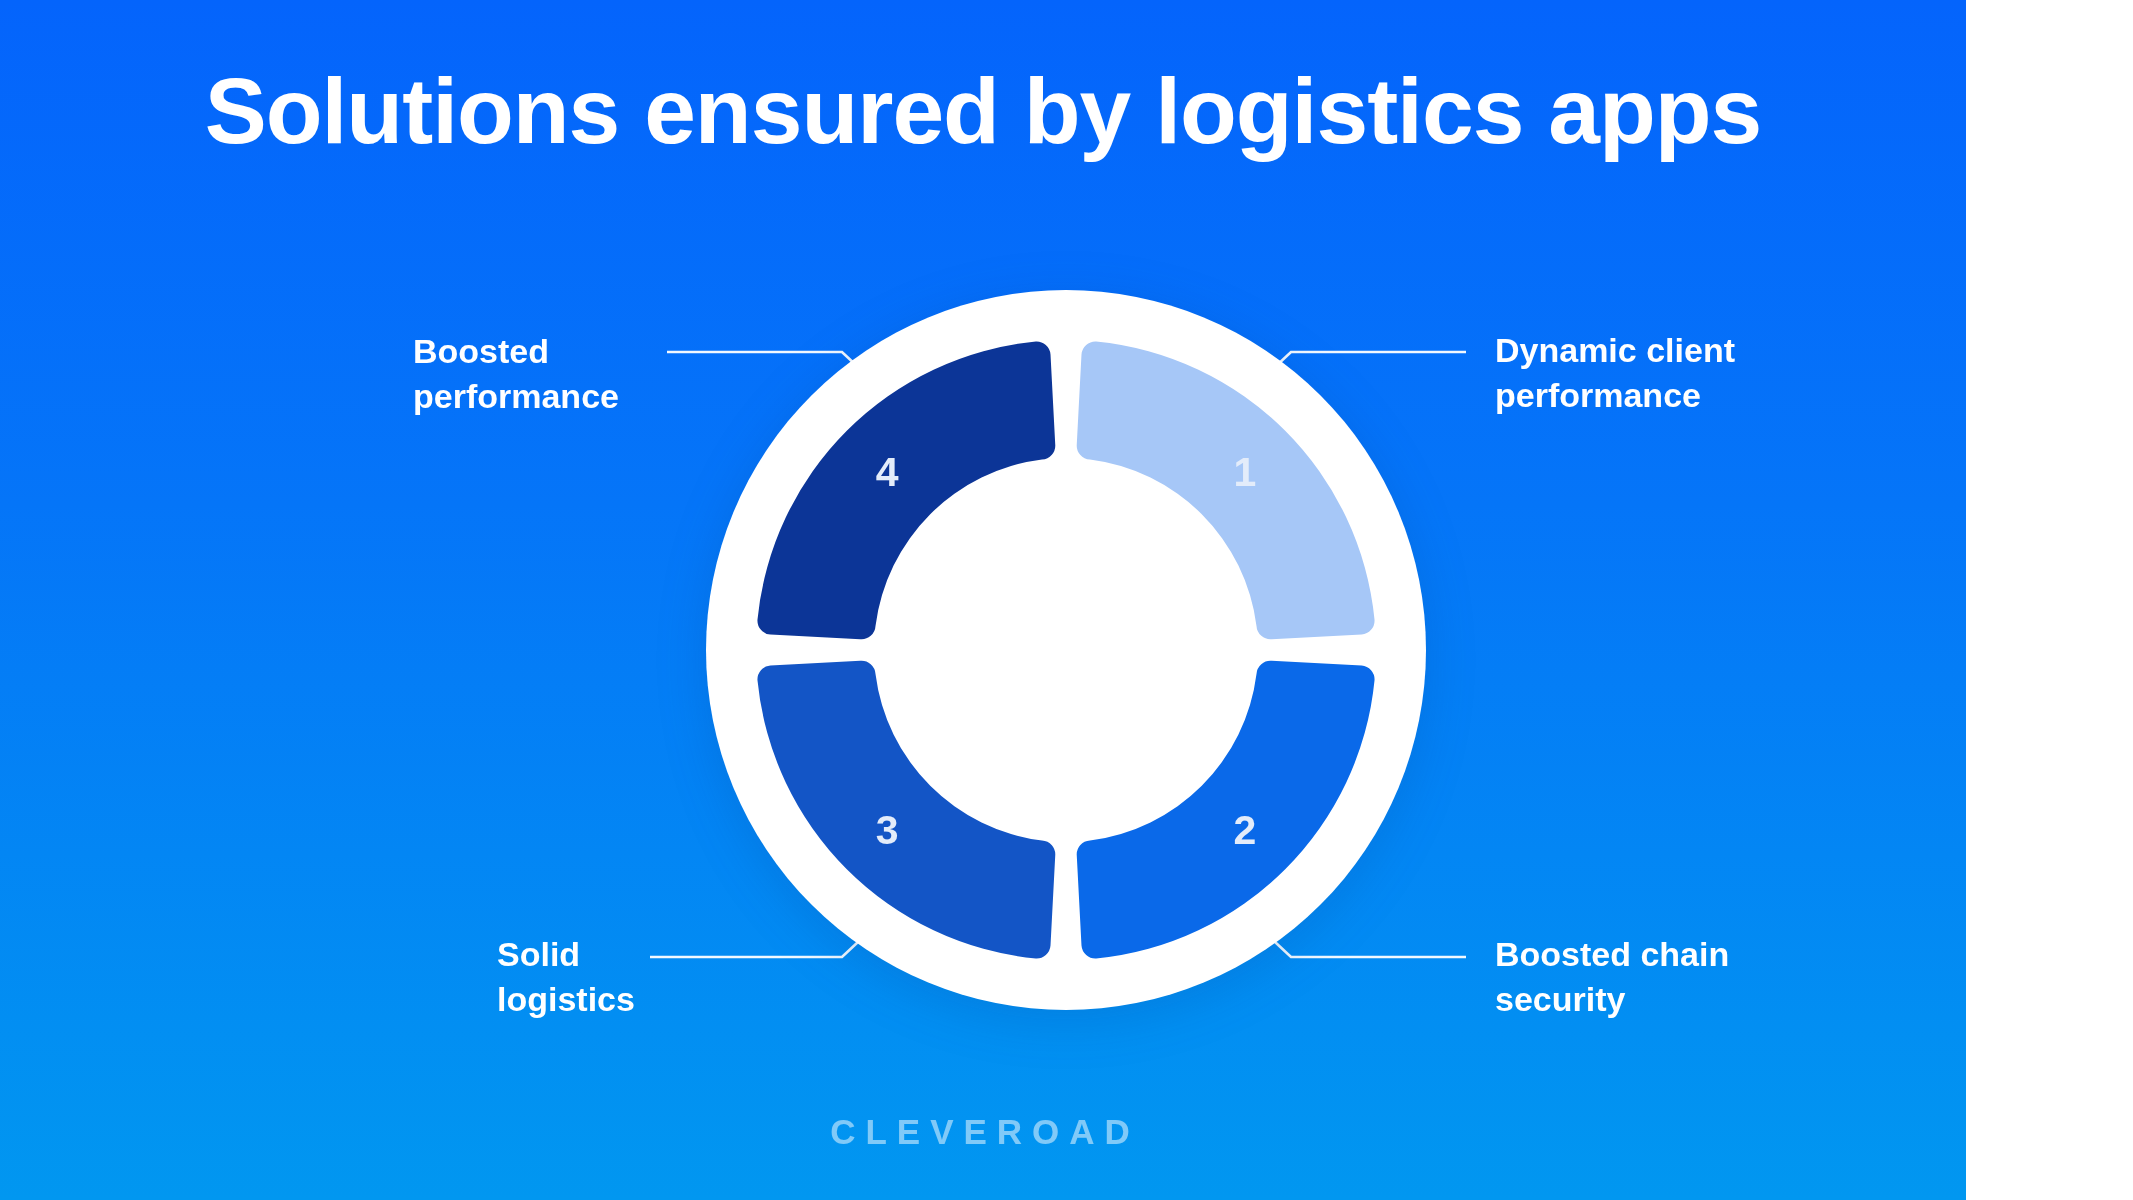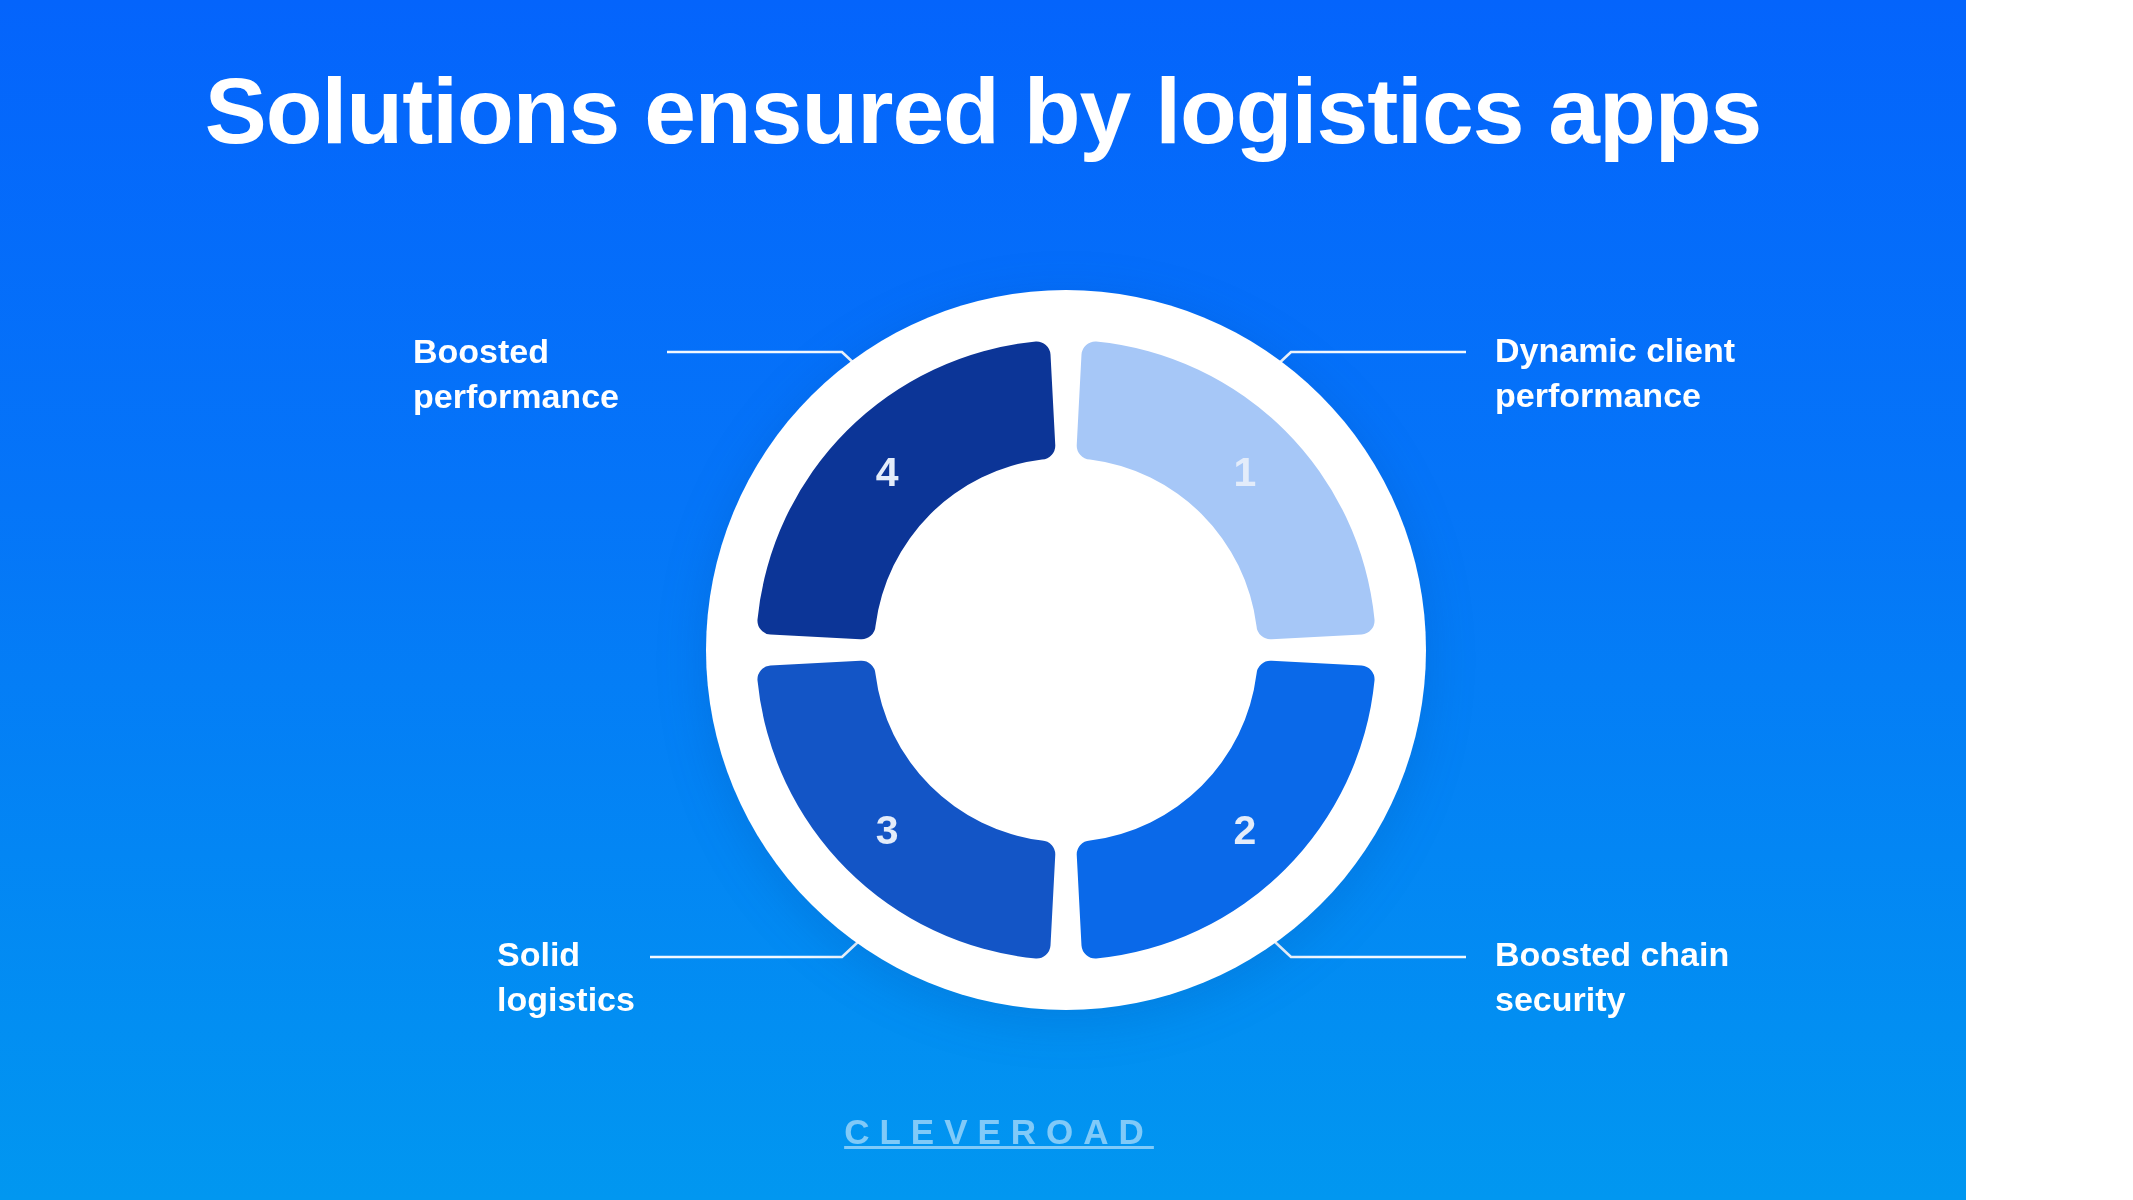--- a/index.html
+++ b/index.html
@@ -18,24 +18,24 @@
   .chart-svg { position:absolute; left:0; top:0; }
   .ring-bg { filter:drop-shadow(0 10px 24px rgba(3,60,140,0.18)); }
   .connector { fill:none; stroke:#FFFFFF; stroke-width:2.6; opacity:0.95; }
   .callout {
     position:absolute;
     color:#FFFFFF; font-size:34px; font-weight:700; line-height:45px;
     white-space:nowrap;
   }
   .callout span { display:block; }
   .brand {
-    position:absolute; top:1112px; left:16px; width:100%;
+    position:absolute; top:1112px; left:2px; width:100%;
     text-align:center;
     color:rgba(255,255,255,0.5);
-    font-size:35px; font-weight:700; letter-spacing:10px;text-decoration:underline;
+    font-size:35px; font-weight:700; letter-spacing:10px;
   }
   .seg-num {
     font-family:"Liberation Sans", sans-serif;
     font-size:41px; font-weight:bold;
   }
 </style>
 </head>
 <body>
 
 <div class="stage">

